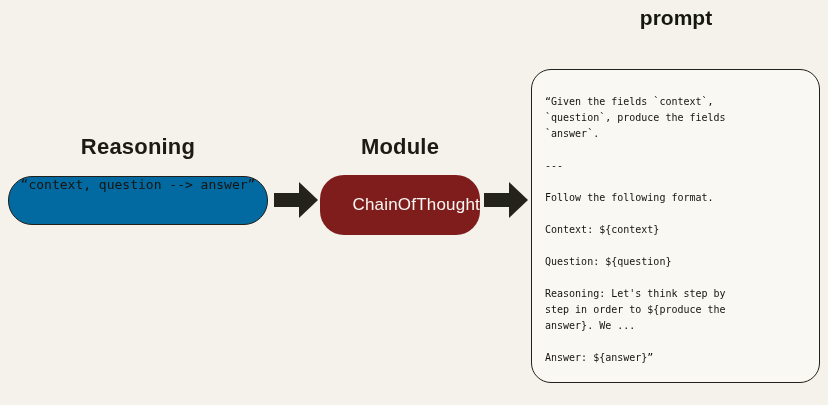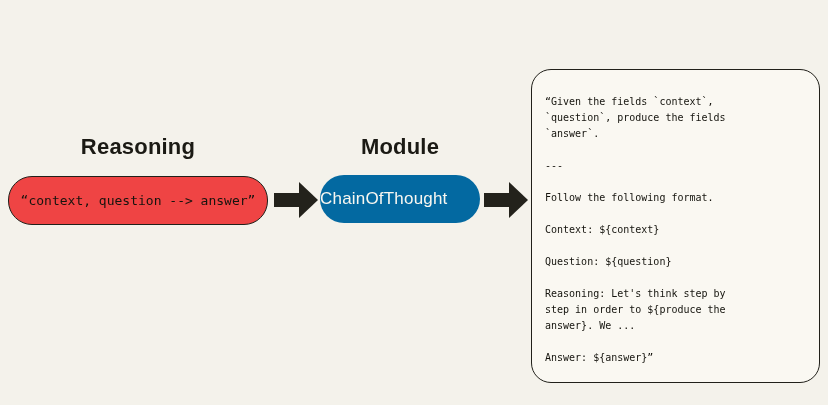--- a/index.html
+++ b/index.html
@@ -29,47 +29,46 @@
   .sig-heading { left: 8px; width: 260px; }
   .mod-heading { left: 320px; width: 160px; }
 
   .sig-box {
     position: absolute;
     left: 8px;
     top: 176px;
     width: 260px;
     height: 49px;
     box-sizing: border-box;
-    background: #ef4444;
+    background: #0369a1;
     border: 1.5px solid #21201a;
     border-radius: 24px;
     display: flex;
-    align-items: center;
     justify-content: center;
   }
   .sig-value {
     font-family: "DejaVu Sans Mono", monospace;
     font-size: 13px;
     font-weight: 500;
     color: #15140e;
     white-space: pre;
   }
 
   .module-pill {
     position: absolute;
     left: 320px;
     top: 175px;
     width: 160px;
-    height: 48px;
+    height: 60px;
     box-sizing: border-box;
-    background: #0369a1;
+    background: #7f1d1d;
     border-radius: 24px;
     display: flex;
     align-items: center;
-    justify-content: flex-start;
+    justify-content: flex-end;
   }
   .module-pill span {
     color: #f8f7f1;
     font-size: 17px;
     letter-spacing: 0.2px;
   }
 
   .arrow {
     position: absolute;
     top: 181px;
@@ -135,20 +134,21 @@
   <div class="module-pill">
     <span>ChainOfThought</span>
   </div>
 
   <svg class="arrow arrow-2" viewBox="0 0 45 38">
     <rect x="0" y="12" width="26" height="14"></rect>
     <polygon points="25,1 44,19 25,37"></polygon>
   </svg>
 
   <div class="prompt-title">
+    <div class="line2">prompt</div>
   </div>
 
   <div class="prompt-box">
     <pre class="prompt-text">“Given the fields `context`,
 `question`, produce the fields
 `answer`.
 
 ---
 
 Follow the following format.

